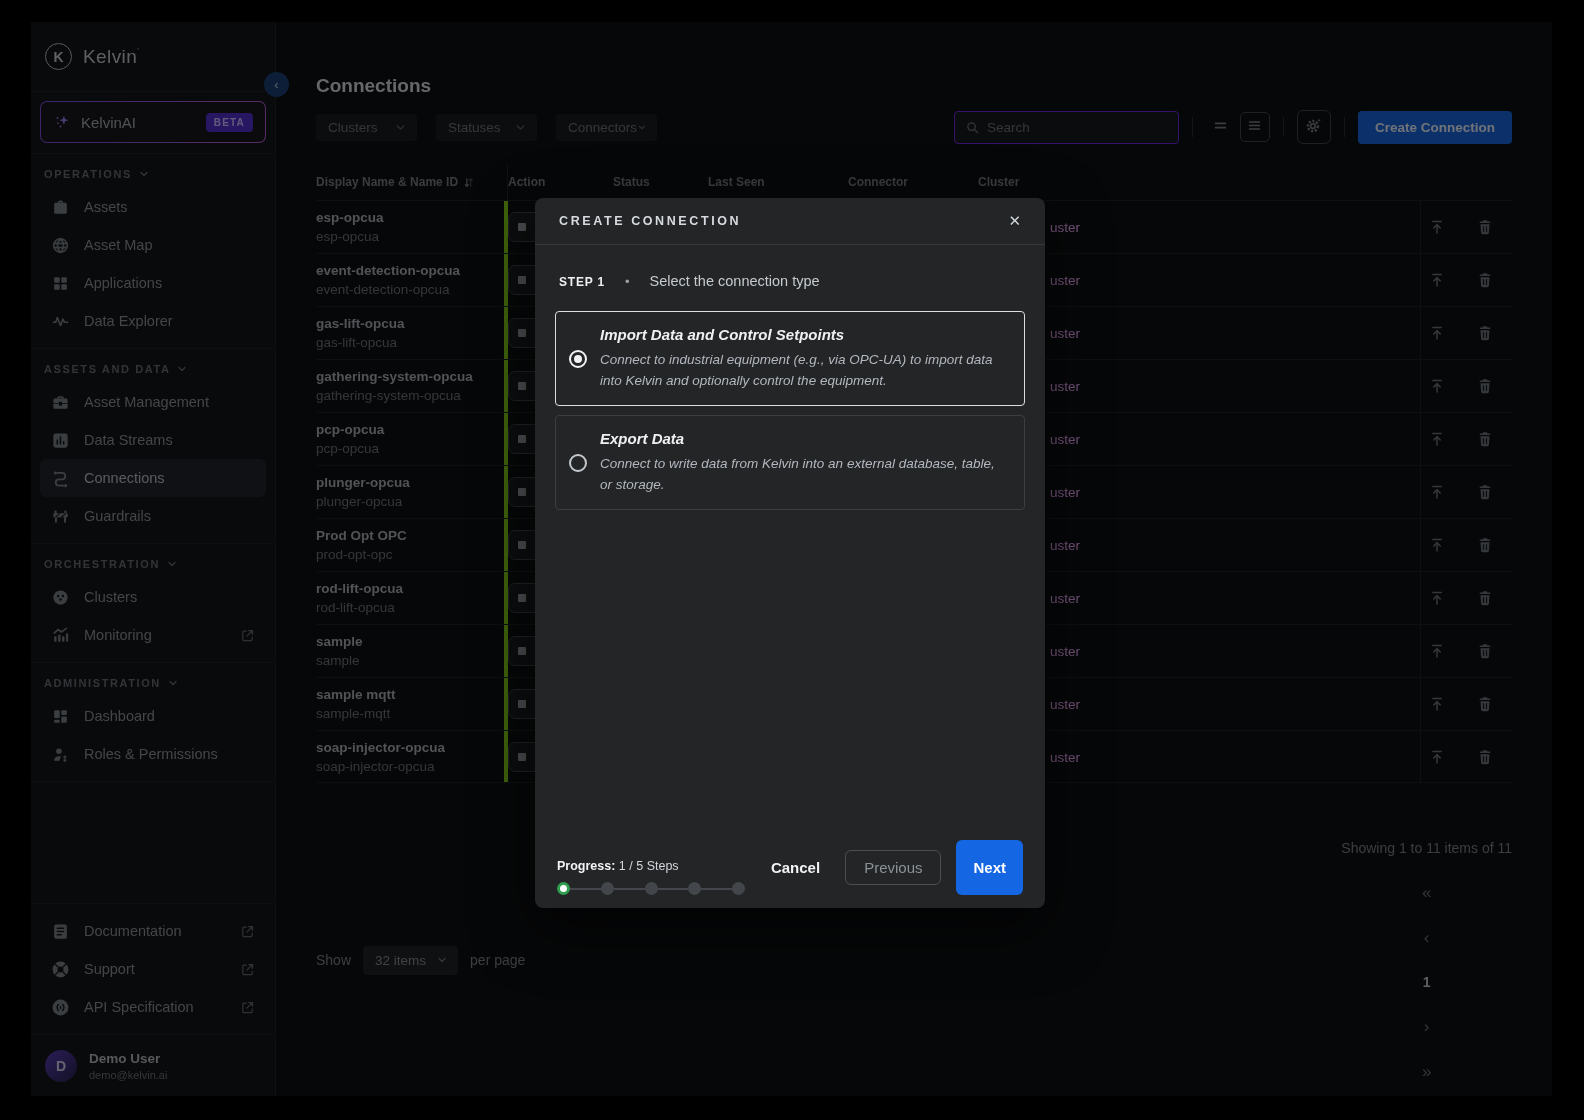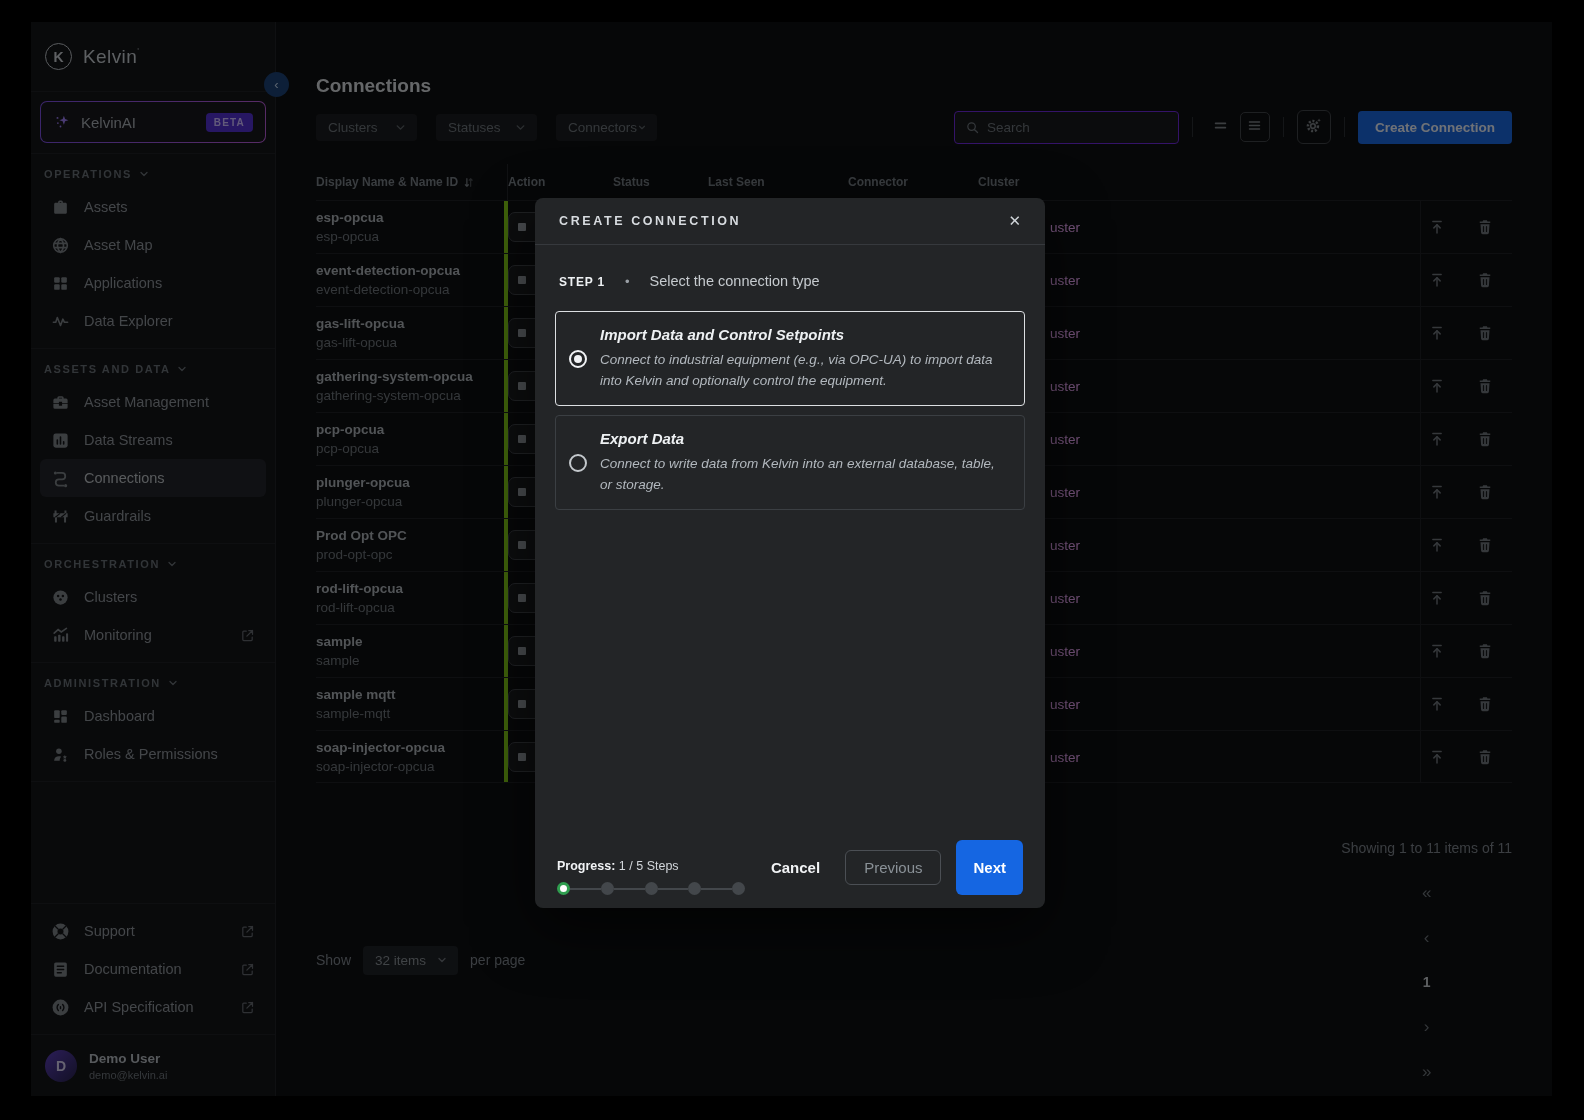--- a/index.html
+++ b/index.html
@@ -347,41 +347,41 @@
             </div>
   </div>
         </nav>
 
       <div class="side-spacer"></div>
 
       <div class="side-footer">
           <div class="nav-item">
     <span class="nav-icon">
               <svg viewBox="0 0 24 24">
+                <rect x="4" y="3" width="16" height="18" rx="2" fill="currentColor"></rect>
+                <g stroke="#141518" stroke-width="1.8" stroke-linecap="round">
+                  <path d="M8 8h8M8 12h8M8 16h5"></path>
+                </g>
+              </svg>
+            </span>
+    <span class="nav-label">Documentation</span>
+    <span class="nav-ext" style=""><svg viewBox="0 0 24 24">
+                <path fill="none" stroke="currentColor" stroke-width="2" stroke-linecap="round" stroke-linejoin="round" d="M10 5H6a1.5 1.5 0 00-1.5 1.5v12A1.5 1.5 0 006 20h12a1.5 1.5 0 001.5-1.5v-4M14 4h6v6M20 4l-9 9"></path>
+              </svg></span>
+  </div>
+          <div class="nav-item">
+    <span class="nav-icon">
+              <svg viewBox="0 0 24 24">
                 <path fill="currentColor" fill-rule="evenodd" d="M12 2a10 10 0 100 20 10 10 0 000-20zm0 6.2a3.8 3.8 0 110 7.6 3.8 3.8 0 010-7.6z"></path>
                 <g stroke="#141518" stroke-width="1.6">
                   <path d="M5 5l4.2 4.2M19 5l-4.2 4.2M5 19l4.2-4.2M19 19l-4.2-4.2"></path>
                 </g>
               </svg>
             </span>
     <span class="nav-label">Support</span>
-    <span class="nav-ext" style=""><svg viewBox="0 0 24 24">
-                <path fill="none" stroke="currentColor" stroke-width="2" stroke-linecap="round" stroke-linejoin="round" d="M10 5H6a1.5 1.5 0 00-1.5 1.5v12A1.5 1.5 0 006 20h12a1.5 1.5 0 001.5-1.5v-4M14 4h6v6M20 4l-9 9"></path>
-              </svg></span>
-  </div>
-          <div class="nav-item">
-    <span class="nav-icon">
-              <svg viewBox="0 0 24 24">
-                <rect x="4" y="3" width="16" height="18" rx="2" fill="currentColor"></rect>
-                <g stroke="#141518" stroke-width="1.8" stroke-linecap="round">
-                  <path d="M8 8h8M8 12h8M8 16h5"></path>
-                </g>
-              </svg>
-            </span>
-    <span class="nav-label">Documentation</span>
     <span class="nav-ext" style=""><svg viewBox="0 0 24 24">
                 <path fill="none" stroke="currentColor" stroke-width="2" stroke-linecap="round" stroke-linejoin="round" d="M10 5H6a1.5 1.5 0 00-1.5 1.5v12A1.5 1.5 0 006 20h12a1.5 1.5 0 001.5-1.5v-4M14 4h6v6M20 4l-9 9"></path>
               </svg></span>
   </div>
           <div class="nav-item">
     <span class="nav-icon">
               <svg viewBox="0 0 24 24">
                 <circle cx="12" cy="12" r="10" fill="currentColor"></circle>
                 <path fill="none" stroke="#141518" stroke-width="1.8" stroke-linecap="round" d="M9.3 8.3c-1 1-1.6 2.2-1.6 3.7s.6 2.7 1.6 3.7m5.4-7.4c1 1 1.6 2.2 1.6 3.7s-.6 2.7-1.6 3.7M12 11v2.2"></path>
               </svg>

